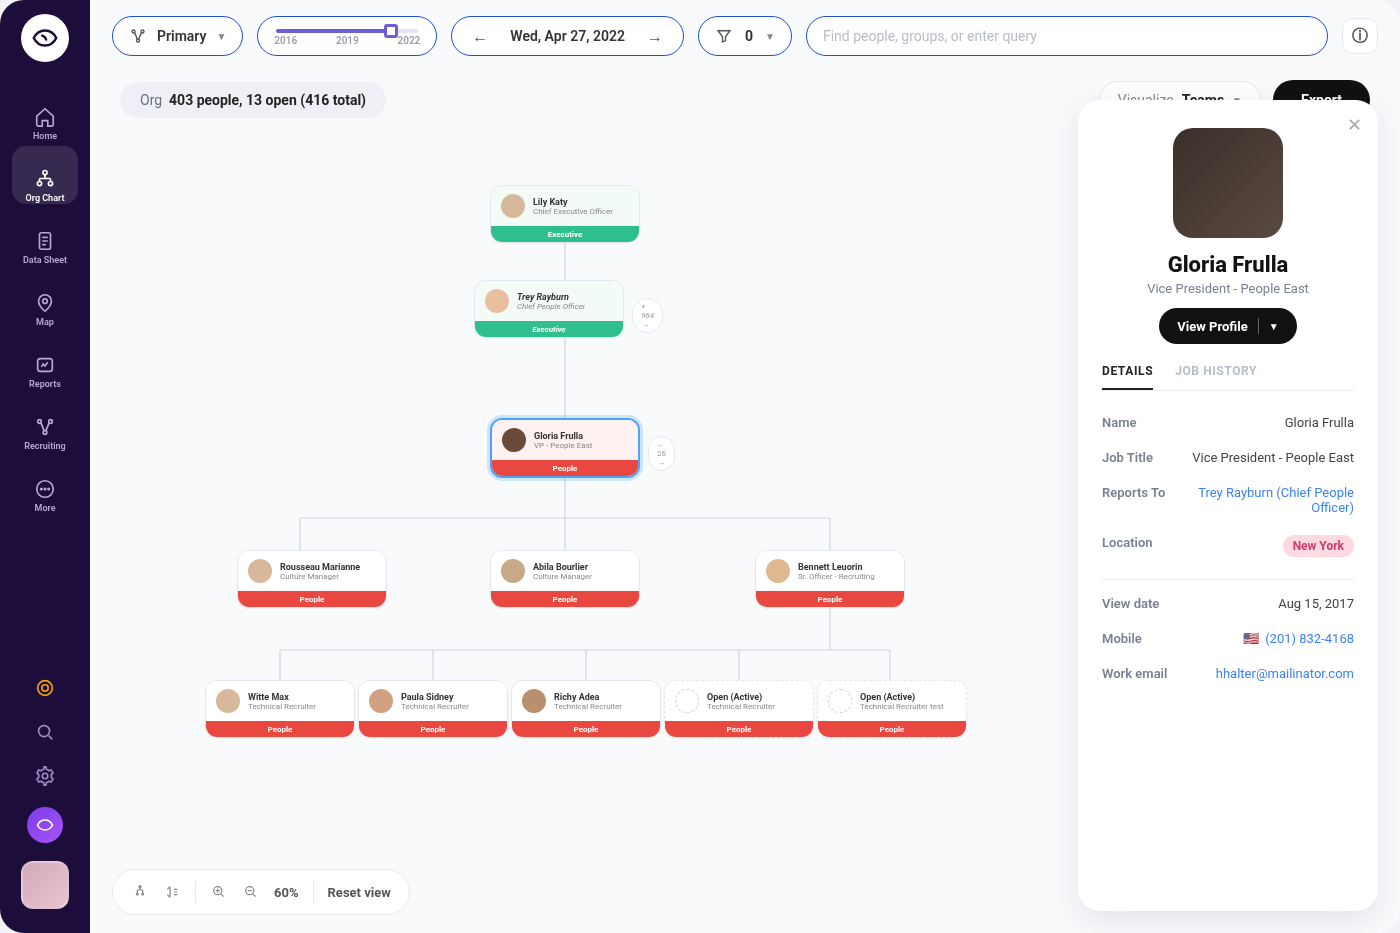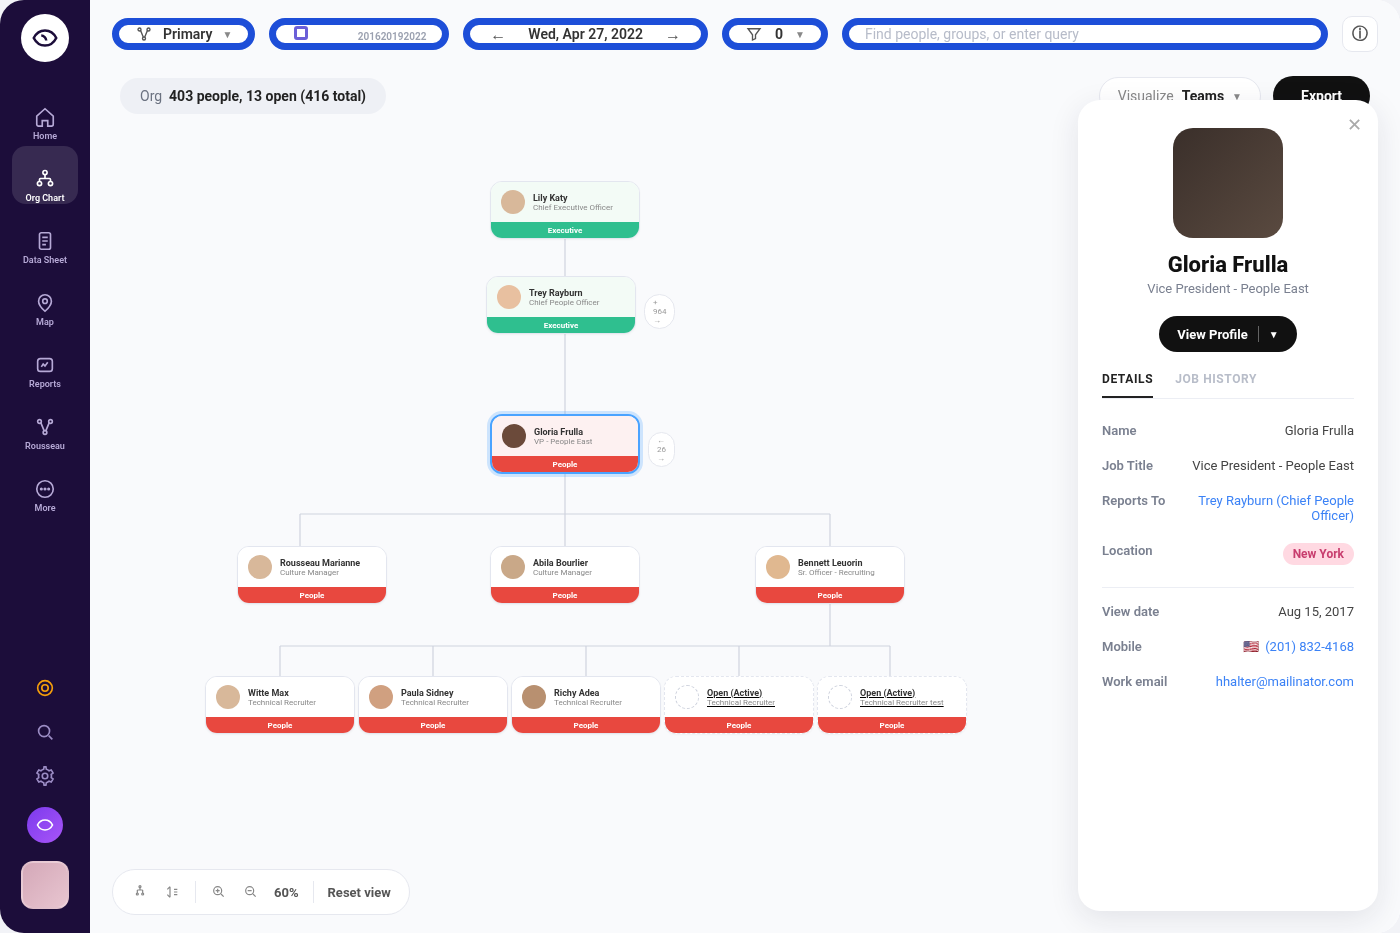--- a/index.html
+++ b/index.html
@@ -20,23 +20,23 @@
   .sb-icon.orange { color:#f59e0b; }
   .sb-badge { width:36px;height:36px;border-radius:50%;background:linear-gradient(135deg,#7c3aed,#a855f7);display:flex;align-items:center;justify-content:center; }
   .sb-badge svg{width:20px;height:20px;color:#fff;}
   .avatar-me { width:48px;height:48px;border-radius:12px;background:linear-gradient(135deg,#d4a8b8,#e8c5d0);border:2px solid rgba(255,255,255,0.2); }
 
   
   .main { flex:1; display:flex; flex-direction:column; background:#f9fafc; position:relative; }
 
   
   .topbar { display:flex; align-items:center; gap:14px; padding:16px 22px; }
-  .pill { background:#fff; border:7px solid #1d4ed8; border-radius:999px; height:32px; display:flex; align-items:center; padding:0 16px; gap:10px; font-size:14px; font-weight:600; color:#333; cursor:pointer; }
+  .pill { background:#fff; border:1px solid #1d4ed8; border-radius:999px; height:40px; display:flex; align-items:center; padding:0 16px; gap:10px; font-size:14px; font-weight:600; color:#333; cursor:pointer; }
   .pill .caret { font-size:10px; color:#888; }
-  .timeline-pill { flex-direction:row; align-items:stretch; justify-content:space-between; padding:6px 16px 4px; gap:2px; min-width:180px; position:relative;}
+  .timeline-pill { flex-direction:column; align-items:stretch; justify-content:center; padding:6px 16px 4px; gap:2px; min-width:180px; position:relative;}
   .timeline-track { height:4px; background:#e3e6ef; border-radius:2px; position:relative; margin:0 2px;}
   .timeline-fill { position:absolute; left:0; top:0; bottom:0; background:#6b5fd8; width:78%; border-radius:2px;}
   .timeline-handle { position:absolute; left:76%; top:-5px; width:14px;height:14px;background:#fff;border:3px solid #6b5fd8;border-radius:3px;}
   .timeline-labels { display:flex; justify-content:space-between; font-size:10px; color:#9aa0af; font-weight:600;}
   .date-pill { gap:18px; }
   .date-arrow { font-size:16px; color:#555; cursor:pointer; padding:0 4px;}
   .filter-pill { gap:12px; }
   .filter-pill .count { font-weight:700; }
   .search-pill { flex:1; font-weight:400; color:#b7bcc9; cursor:text; }
   .info-btn { width:36px;height:36px;border:1px solid #e6e8ef;border-radius:10px;display:flex;align-items:center;justify-content:center;background:#fff;cursor:pointer;font-weight:700;color:#555;}
@@ -51,21 +51,21 @@
   .export-btn { background:#111;color:#fff;border-radius:999px;padding:12px 28px;font-weight:700;font-size:14px;cursor:pointer;border:none;}
 
   
   .canvas { flex:1; position:relative; overflow:hidden; }
   .node-wrap { position:absolute; }
   .node { width:150px; background:#fff; border:1px solid #e3e6ef; border-radius:12px; overflow:hidden; box-shadow:0 1px 2px rgba(0,0,0,0.04); cursor:pointer;}
   .node.selected { border:2px solid #4aa3ff; box-shadow:0 0 0 3px rgba(74,163,255,0.25);}
   .node .body { display:flex; align-items:center; gap:8px; padding:8px 10px; background:#f3fbf6;}
   .node.red .body { background:#fdf1f1; }
   .node.white .body { background:#fff; }
-  .node.open .body { background:#fff;text-decoration:underline; }
+  .node.open .body { background:#fff; }
   .node.open { border-style:dashed; }
   .node .av { width:24px;height:24px;border-radius:50%;background:#d8b89a;flex-shrink:0;}
   .node.open .av { background:#fff;border:1px dashed #cfd3de;}
   .node .txt { display:flex;flex-direction:column; overflow:hidden;}
   .node .nm { font-size:9px;font-weight:700;color:#333;white-space:nowrap;overflow:hidden;text-overflow:ellipsis;}
   .node .rl { font-size:8px;color:#888;white-space:nowrap;overflow:hidden;text-overflow:ellipsis;}
   .node .band { height:16px;display:flex;align-items:center;justify-content:center;font-size:8px;font-weight:700;color:#fff;}
   .node.green .band { background:#2fbf8f;}
   .node.red .band, .node.open .band, .node.white .band { background:#e8483f;}
   .side-chip { position:absolute; background:#fff;border:1px solid #e6e8ef;border-radius:999px;padding:3px 8px;font-size:8px;color:#999;display:flex;align-items:center;gap:4px;cursor:pointer;}
@@ -78,21 +78,21 @@
   .bb-sep { width:1px;height:22px;background:#e6e8ef;}
   .bb-zoom { font-weight:700; }
   .bb-reset { font-weight:700; cursor:pointer; }
 
   
   .panel { position:absolute; top:100px; right:22px; width:300px; bottom:22px; background:#fff; border-radius:22px; box-shadow:0 8px 30px rgba(30,30,60,0.10); padding:22px 24px; overflow:auto;}
   .panel .close { position:absolute; top:14px; right:16px; font-size:18px; color:#aaa; cursor:pointer;}
   .panel .pav { width:110px;height:110px;border-radius:20px;background:linear-gradient(135deg,#3a2f2a,#5a4a40);margin:6px auto 14px;display:block;}
   .panel h2 { text-align:center; font-size:22px; font-weight:800; color:#111;}
   .panel .subtitle { text-align:center; font-size:13px; color:#7a8090; margin-top:4px;}
-  .view-profile { display:flex; align-items:center; justify-content:center; gap:10px; margin:20px auto 20px;}
+  .view-profile { display:flex; align-items:center; justify-content:center; gap:10px; margin:12px auto 20px;}
   .vp-btn { background:#111;color:#fff;border:none;border-radius:999px;padding:10px 18px;font-weight:700;font-size:13px;display:flex;align-items:center;gap:10px;cursor:pointer;}
   .vp-btn .vsep{width:1px;height:16px;background:rgba(255,255,255,0.35);}
   .tabs { display:flex; gap:22px; border-bottom:1px solid #eceef4; margin-bottom:14px; font-size:12px; letter-spacing:0.6px; font-weight:700; color:#b8bdc9;}
   .tabs .tab { padding-bottom:10px; cursor:pointer; }
   .tabs .tab.active { color:#222; border-bottom:2px solid #222; }
   .row { display:flex; justify-content:space-between; align-items:flex-start; padding:10px 0; font-size:13px;}
   .row .k{color:#7a8090;font-weight:600;}
   .row .v{color:#444;text-align:right;max-width:170px;}
   .row .v.link{color:#3b82f6;cursor:pointer;}
   .loc-badge{background:#ffd9e2;color:#c83d6e;border-radius:999px;padding:4px 10px;font-size:12px;font-weight:700;}
@@ -159,21 +159,21 @@
     </div>
     <div class="nav-item">
       <span class="nicon">
           <svg viewBox="0 0 24 24" width="22" height="22" fill="none" stroke="currentColor" stroke-width="1.8">
             <circle cx="6" cy="6" r="2"></circle>
             <circle cx="18" cy="6" r="2"></circle>
             <circle cx="12" cy="18" r="2"></circle>
             <path d="M7.5 7.5L11 16M16.5 7.5L13 16"></path>
           </svg>
         </span>
-      <span class="nlabel">Rousseau</span>
+      <span class="nlabel">Recruiting</span>
     </div>
     <div class="nav-item">
       <span class="nicon">
           <svg viewBox="0 0 24 24" width="22" height="22" fill="none" stroke="currentColor" stroke-width="1.8">
             <circle cx="12" cy="12" r="9"></circle>
             <circle cx="8" cy="12" r="0.8" fill="currentColor"></circle>
             <circle cx="12" cy="12" r="0.8" fill="currentColor"></circle>
             <circle cx="16" cy="12" r="0.8" fill="currentColor"></circle>
           </svg>
         </span>
@@ -294,21 +294,21 @@
               <div class="av"></div>
               <div class="txt">
             <span class="nm">Lily Katy</span>
             <span class="rl">Chief Executive Officer</span>
           </div>
             </div>
           <div class="band">Executive</div>
         </div>
       </div>
 
-      <div class="node-wrap" style="left:396px;top:160px;">
+      <div class="node-wrap" style="left:384px;top:160px;font-style:italic;">
         <div class="node green">
           <div class="body">
               <div class="av" style="background:#e8c0a0;"></div>
               <div class="txt">
             <span class="nm">Trey Rayburn</span>
             <span class="rl">Chief People Officer</span>
           </div>
             </div>
           <div class="band">Executive</div>
         </div>

